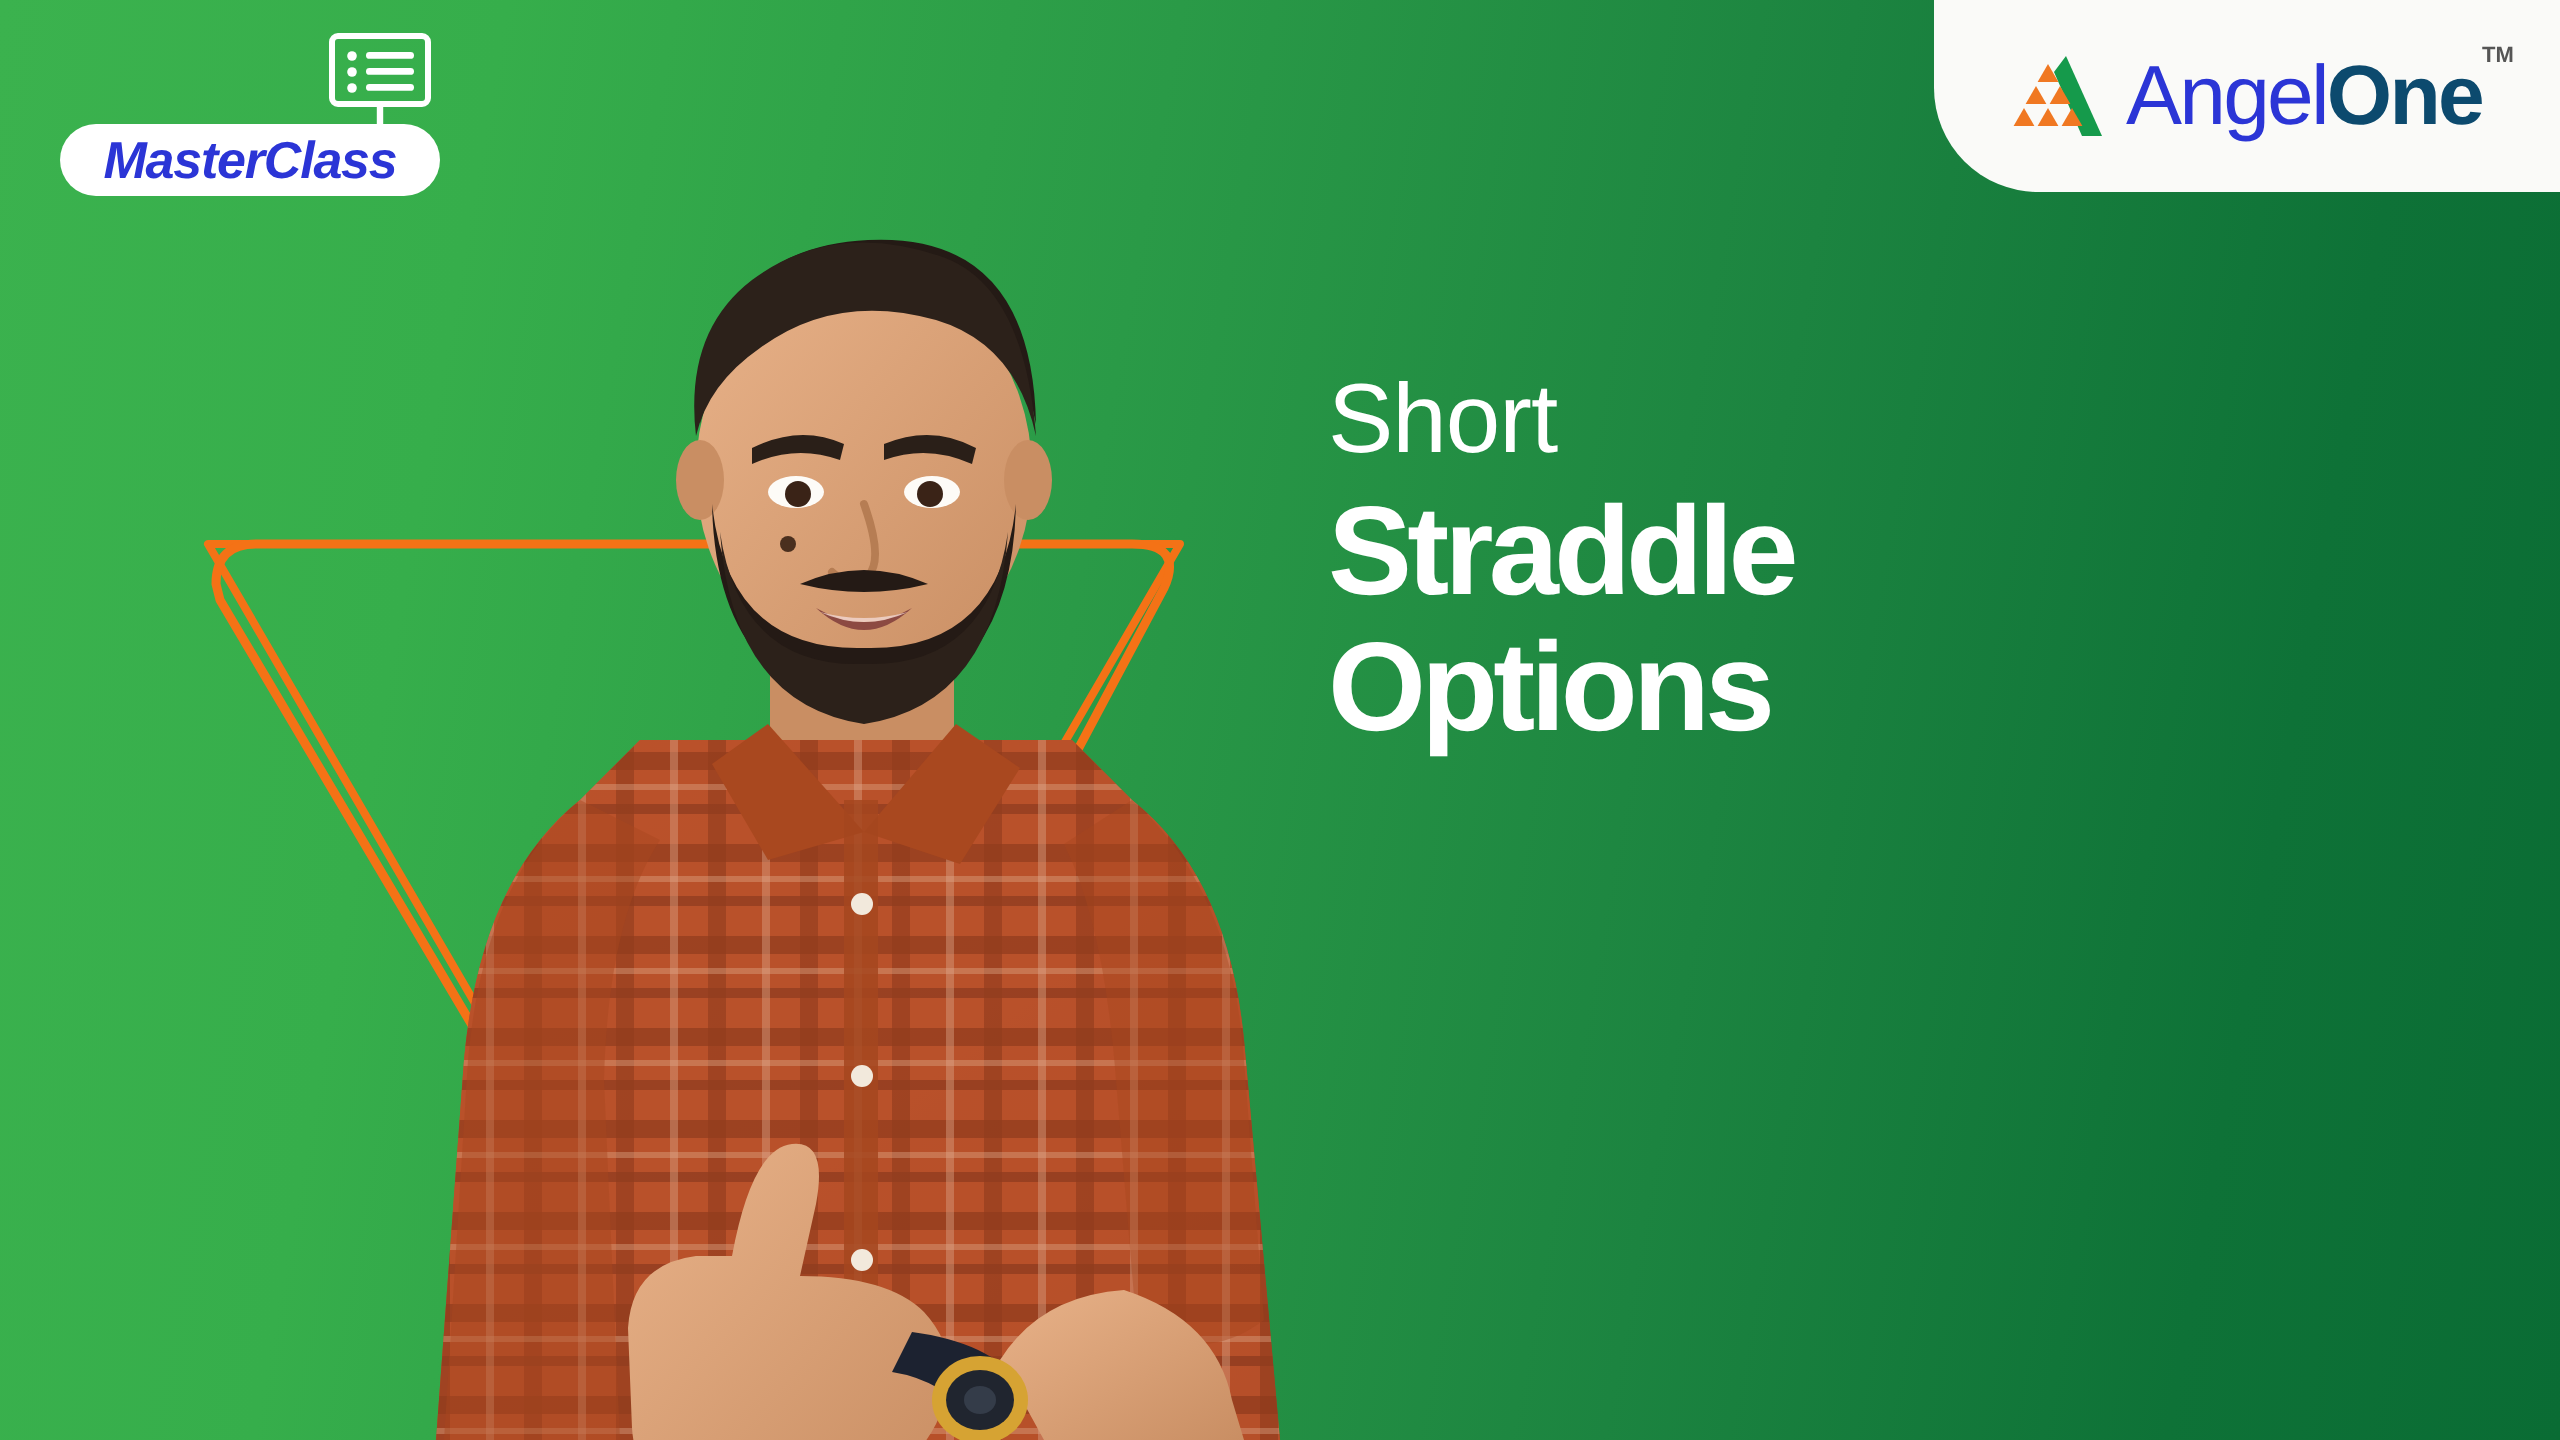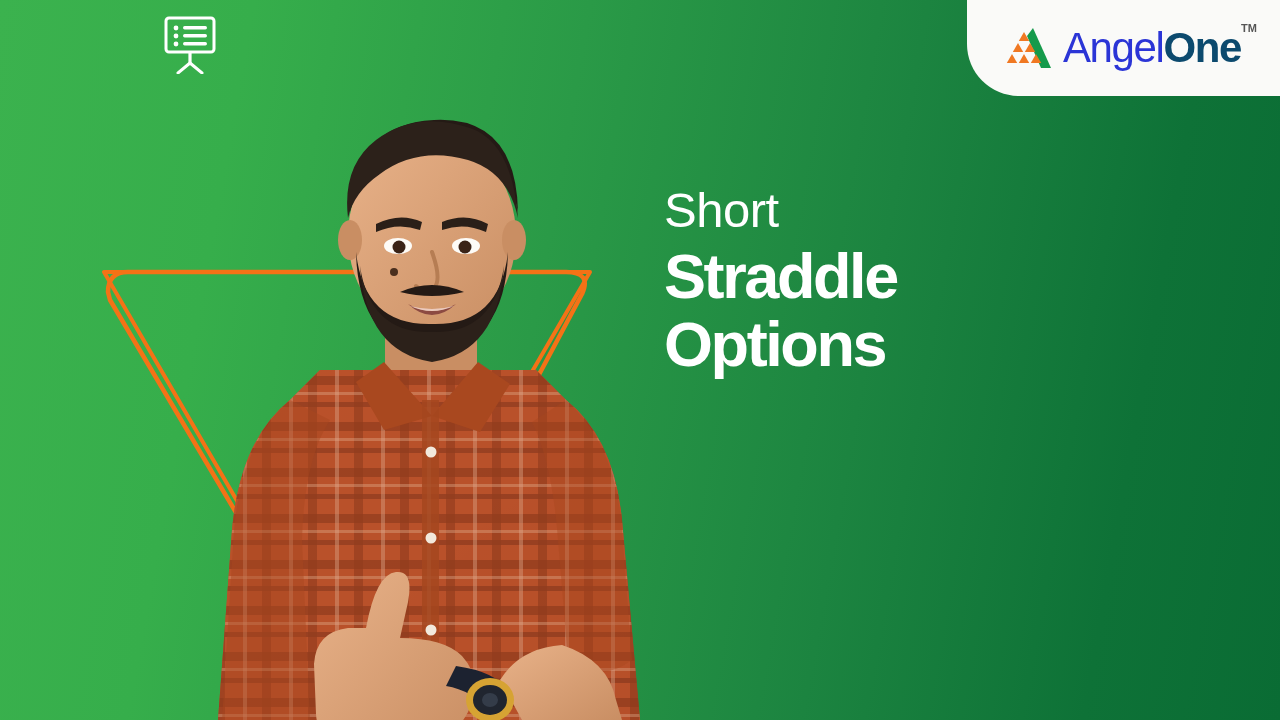--- a/index.html
+++ b/index.html
@@ -190,20 +190,23 @@
         <circle cx="18" cy="12" r="2.4" fill="#ffffff"></circle>
         <circle cx="18" cy="20" r="2.4" fill="#ffffff"></circle>
         <circle cx="18" cy="28" r="2.4" fill="#ffffff"></circle>
         <rect x="25" y="10" width="24" height="3.4" rx="1.7" fill="#ffffff"></rect>
         <rect x="25" y="18" width="24" height="3.4" rx="1.7" fill="#ffffff"></rect>
         <rect x="25" y="26" width="24" height="3.4" rx="1.7" fill="#ffffff"></rect>
         <rect x="30.4" y="36" width="3.2" height="12" fill="#ffffff"></rect>
         <path d="M32 47 L20 57 M32 47 L44 57" stroke="#ffffff" stroke-width="3" fill="none" stroke-linecap="round"></path>
       </svg>
     </div>
+    <div class="imc-pill">
+      <span>MasterClass</span>
+    </div>
   </div>
 
   <div class="ao-panel">
     <div class="ao-mark">
       <svg width="56" height="44" viewBox="0 0 56 44" aria-hidden="true">
         <path d="M36 2 L54 42 L44 42 L30 10 Z" fill="#159A4B"></path>
         <g fill="#F07822">
           <path d="M27 6 l5.2 9 h-10.4 z"></path>
           <path d="M21 17 l5.2 9 h-10.4 z"></path>
           <path d="M33 17 l5.2 9 h-10.4 z"></path>

